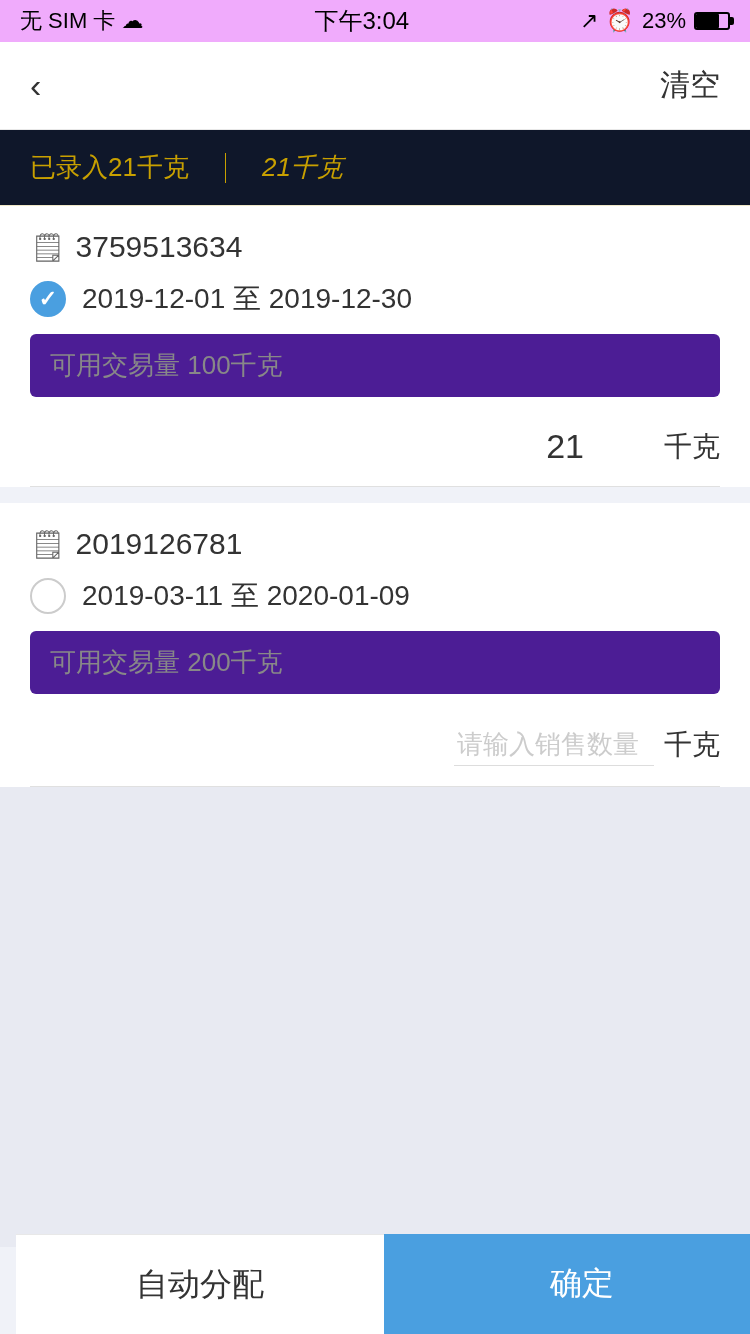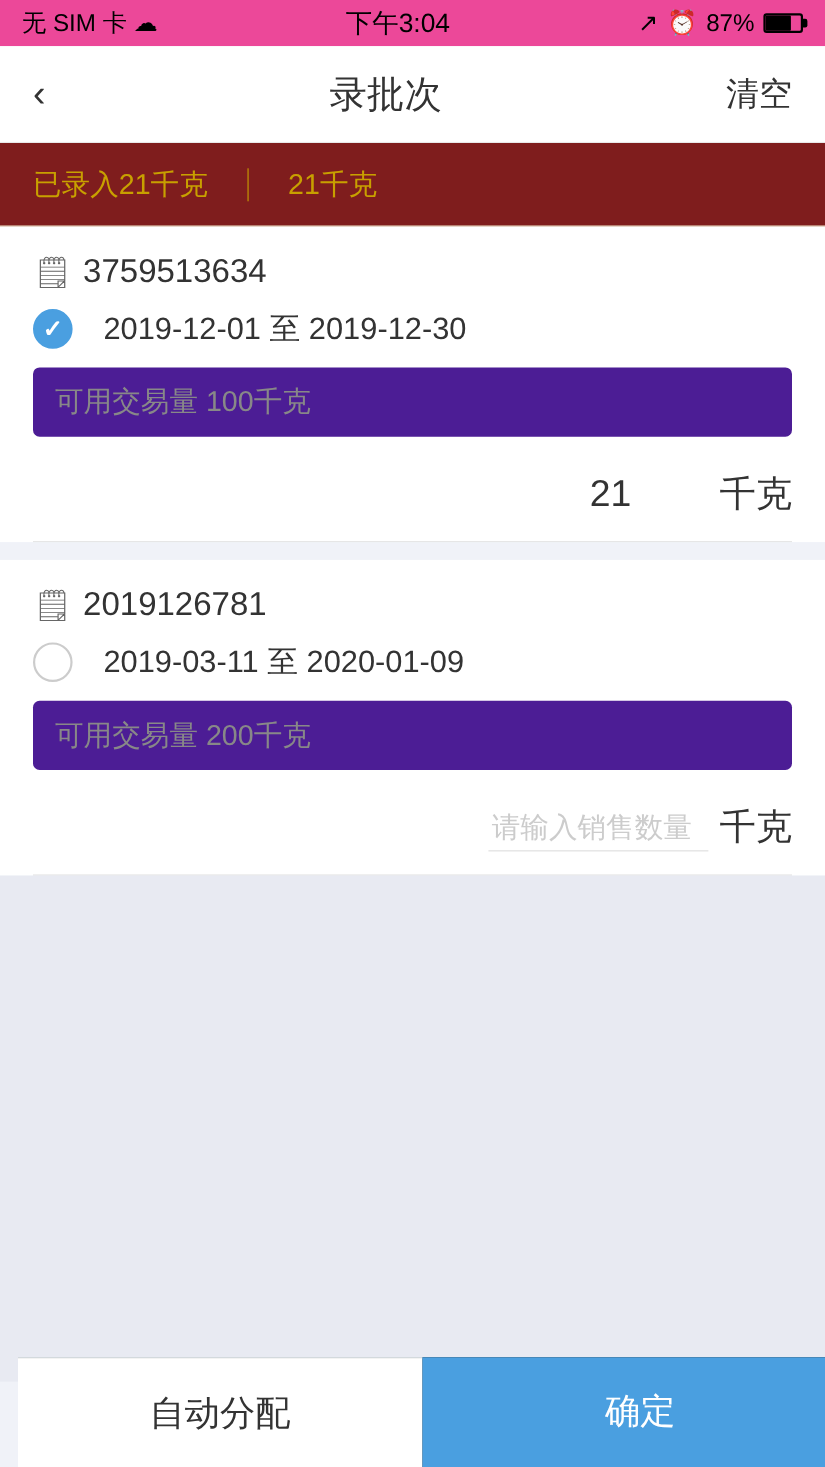--- a/index.html
+++ b/index.html
@@ -10,21 +10,21 @@
       font-family: -apple-system, "PingFang SC", "Helvetica Neue", sans-serif;
       background: #f0f2f8;
       position: relative;
       overflow-x: hidden;
     }
 
     
     .status-bar {
       width: 750px;
       height: 42px;
-      background: #ec4899;
+      background: #f0abfc;
       display: flex;
       align-items: center;
       justify-content: space-between;
       padding: 0 20px;
       font-size: 24px;
       color: #000;
     }
     .status-left {
       display: flex;
       align-items: center;
@@ -89,39 +89,40 @@
       color: #333;
     }
     .nav-action {
       font-size: 30px;
       color: #333;
       cursor: pointer;
     }
 
     
     .info-bar {
-      background: #7f1d1d;
+      background: #0f172a;
       padding: 20px 30px;
       display: flex;
       align-items: center;
       gap: 36px;
       border-bottom: 1px solid #f0e8c8;
     }
     .info-label {
       font-size: 26px;
       color: #c8a000;
     }
     .info-divider {
       width: 1px;
       height: 30px;
       background: #c8a000;
     }
     .info-value {
       font-size: 26px;
       color: #c8a000;
+      font-style: italic;
     }
 
     
     .batch-item {
       background: #fff;
       margin-bottom: 0;
     }
     .batch-header {
       display: flex;
       align-items: center;
@@ -134,21 +135,21 @@
     }
     .batch-number {
       font-size: 30px;
       color: #333;
       font-weight: 500;
     }
     .batch-date-row {
       display: flex;
       align-items: center;
       padding: 6px 12px 10px 30px;
-      gap: 28px;
+      gap: 16px;
     }
     .radio-circle {
       width: 36px;
       height: 36px;
       border-radius: 50%;
       border: 2px solid #ccc;
       background: #fff;
       display: flex;
       align-items: center;
       justify-content: center;
@@ -194,21 +195,21 @@
       width: 200px;
       outline: none;
       background: transparent;
       padding-bottom: 4px;
     }
     .batch-input::placeholder {
       color: #ccc;
       font-size: 26px;
     }
     .batch-unit {
-      font-size: 33px;
+      font-size: 28px;
       color: #333;
       font-weight: 500;
     }
     .batch-value-display {
       font-size: 34px;
       color: #333;
       font-weight: 500;
     }
 
     
@@ -275,30 +276,29 @@
 <body>
 
 <div class="status-bar">
   <div class="status-left">
     <span>无 SIM 卡 ☁</span>
   </div>
   <div class="status-center">下午3:04</div>
   <div class="status-right">
     <span>↗</span>
     <span>⏰</span>
-    <span>87%</span>
+    <span>23%</span>
     <span class="battery-icon">
       <div class="battery-fill"></div>
     </span>
   </div>
 </div>
 
 <div class="nav-bar">
   <span class="nav-back">‹</span>
-  <span class="nav-title">录批次</span>
   <span class="nav-action">清空</span>
 </div>
 
 <div class="page-content">
 
   <div class="info-bar">
     <span class="info-label">已录入21千克</span>
     <div class="info-divider"></div>
     <span class="info-value">21千克</span>
   </div>

